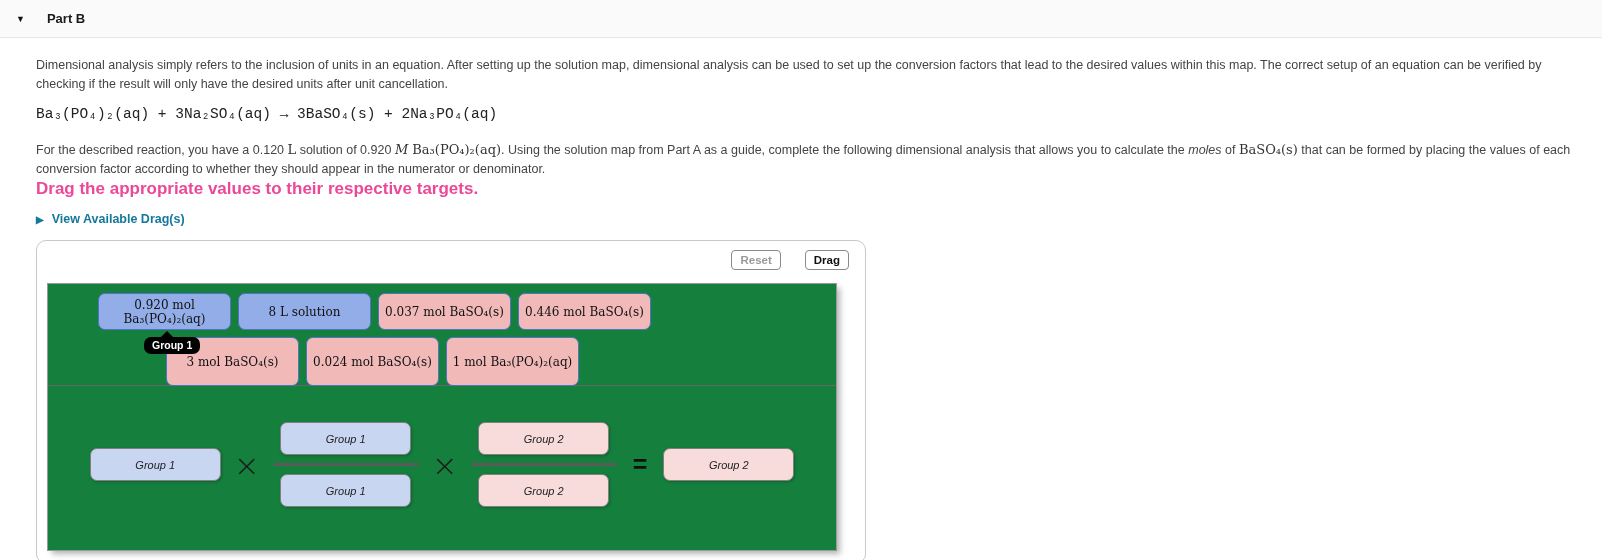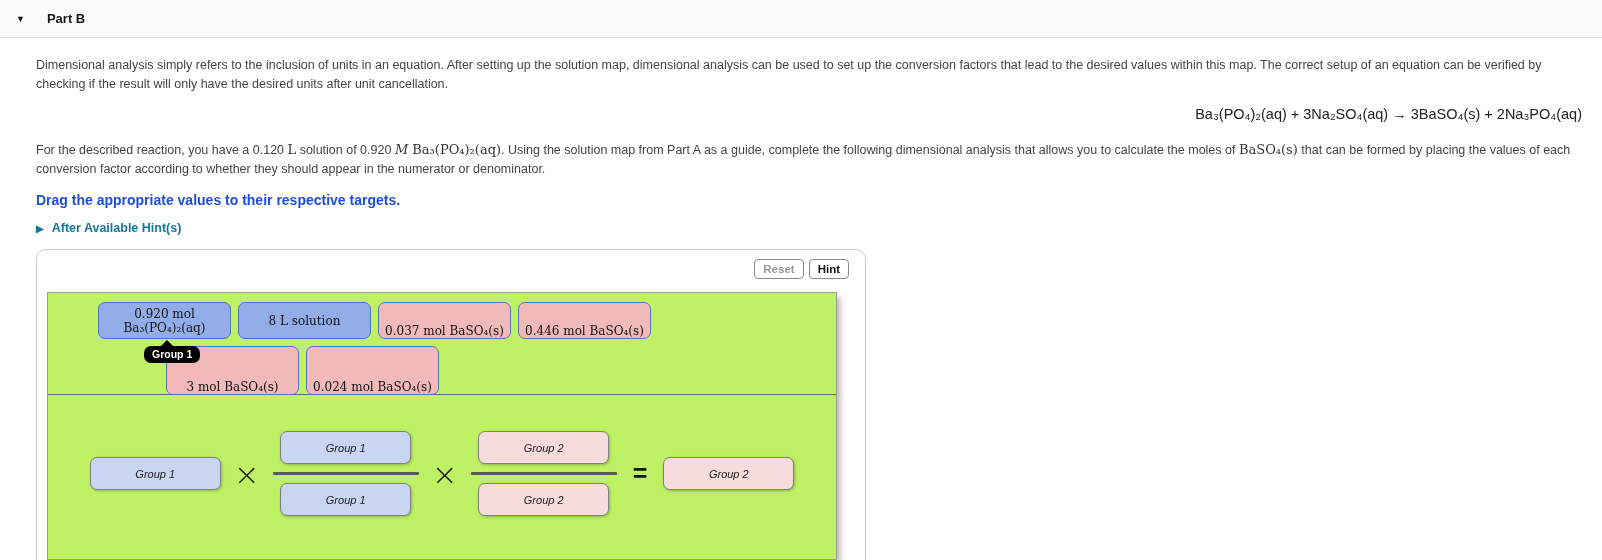--- a/index.html
+++ b/index.html
@@ -8,54 +8,54 @@
 
   .part-header { height:38px; background:#fafafa; border-bottom:1px solid #e6e6e6;
                  display:flex; align-items:center; }
   .caret { margin-left:16px; font-size:9px; color:#111; cursor:pointer; }
   .part-title { margin-left:22px; font-size:13px; font-weight:bold; color:#1a1a1a; }
 
   .content { padding:0 20px 0 36px; }
   .para { margin-top:18px; font-size:12.5px; line-height:19px; color:#444; }
   .serif { font-family:"DejaVu Serif", serif; font-size:13px; color:#333; }
   .serif-italic { font-family:"DejaVu Serif", serif; font-style:italic; font-size:13px; color:#333; }
-  .italic { }
+  .italic { font-style:italic; }
 
-  .equation-line { text-align:right; margin:12px 0 10px 0;
-                   font-family:Liberation Sans, sans-serif; font-size:14.5px; color:#222; }
+  .equation-line { text-align:left; margin:12px 0 10px 0;
+                   font-family:Liberation Mono, monospace; font-size:14.5px; color:#222; }
 
-  .instruction { margin-top:13px; font-size:14px; font-weight:bold; color:#1d4ed8; }
+  .instruction { font-size:17px; font-weight:bold; color:#ec4899; }
 
   .hint-row { margin-top:13px; display:flex; align-items:center; gap:8px;
               color:#14789c; font-weight:bold; font-size:12.5px; cursor:pointer; }
   .hint-caret { font-size:10px; }
 
   .activity { position:relative; margin-top:14px; width:830px; height:324px;
               border:1px solid #c9c9c9; border-radius:10px; background:#fff; }
-  .btn-row { position:absolute; top:9px; right:16px; display:flex; gap:5px; }
+  .btn-row { position:absolute; top:9px; right:16px; display:flex; gap:24px; }
   .ui-btn { border:1px solid #8a8a8a; border-radius:4px; background:#fff;
             font-family:"Liberation Sans", sans-serif; font-size:11.5px; font-weight:bold;
             padding:3px 8px; cursor:pointer; }
   .btn-reset { color:#999; }
   .btn-help { color:#111; }
 
   .panel { position:absolute; left:10px; top:42px; width:790px; height:268px;
-           border:1px solid #9a9a9a; background:#bef264;
+           border:1px solid #9a9a9a; background:#15803d;
            box-shadow:4px 4px 6px -1px rgba(0,0,0,0.3); }
 
   .bank { position:relative; height:102px; border-bottom:1px solid #666; }
   .chip-row1 { display:flex; gap:7px; padding:9px 0 0 50px; }
   .chip-row2 { display:flex; gap:7px; padding:7px 0 0 118px; }
   .chip { width:133px; height:37px; border:1px solid #4f74c6; border-radius:7px;
           display:flex; flex-direction:column; align-items:center; justify-content:center;
           font-family:"DejaVu Serif", serif; font-size:12px; line-height:14px; color:#111;
           cursor:grab; text-align:center; }
   .chip-row2 .chip { height:49px; }
   .chip.blue { background:#92ade8; }
-  .chip.pink { background:#f2b9b9;justify-content:flex-end; }
+  .chip.pink { background:#f2b9b9; }
 
   .bank-tooltip { position:absolute; left:96px; top:53px; background:#000; color:#fff;
                   font-size:10.5px; font-weight:bold; padding:2px 8px 3px 8px;
                   border-radius:7px; z-index:5; }
   .bank-tooltip::before { content:""; position:absolute; top:-6px; left:16px;
                   border-left:7px solid transparent; border-right:7px solid transparent;
                   border-bottom:7px solid #000; }
 
   .eq-area { height:165px; display:flex; align-items:center; justify-content:center;
              gap:13px; padding-bottom:8px; }
@@ -83,28 +83,28 @@
   <p class="para">Dimensional analysis simply refers to the inclusion of units in an equation. After setting up the solution map, dimensional analysis can be used to set up the conversion factors that lead to the desired values within this map. The correct setup of an equation can be verified by checking if the result will only have the desired units after unit cancellation.</p>
 
   <div class="equation-line">Ba₃(PO₄)₂(aq)  +  3Na₂SO₄(aq) → 3BaSO₄(s)  +  2Na₃PO₄(aq)</div>
 
   <p class="para"><span>For the described reaction, you have a 0.120 </span><span class="serif">L</span><span> solution of 0.920 </span><span class="serif-italic">M</span><span class="serif"> Ba₃(PO₄)₂(aq)</span><span>. Using the solution map from Part A as a guide, complete the following dimensional analysis that allows you to calculate the </span><span class="italic">moles</span><span> of </span><span class="serif">BaSO₄(s)</span><span> that can be formed by placing the values of each conversion factor according to whether they should appear in the numerator or denominator.</span></p>
 
   <p class="instruction">Drag the appropriate values to their respective targets.</p>
 
   <div class="hint-row">
     <span class="hint-caret">▶</span>
-    <span>After Available Hint(s)</span>
+    <span>View Available Drag(s)</span>
   </div>
 
   <div class="activity">
 
     <div class="btn-row">
       <button class="ui-btn btn-reset">Reset</button>
-      <button class="ui-btn btn-help">Hint</button>
+      <button class="ui-btn btn-help">Drag</button>
     </div>
 
     <div class="panel">
 
       <div class="bank">
         <div class="chip-row1">
           <div class="chip blue">
             <span>0.920 mol</span>
             <span>Ba₃(PO₄)₂(aq)</span>
           </div>
@@ -117,20 +117,23 @@
           <div class="chip pink">
             <span>0.446 mol BaSO₄(s)</span>
           </div>
         </div>
         <div class="chip-row2">
           <div class="chip pink">
             <span>3 mol BaSO₄(s)</span>
           </div>
           <div class="chip pink">
             <span>0.024 mol BaSO₄(s)</span>
+          </div>
+          <div class="chip pink">
+            <span>1 mol Ba₃(PO₄)₂(aq)</span>
           </div>
         </div>
         <div class="bank-tooltip">Group 1</div>
       </div>
 
       <div class="eq-area">
         <div class="target t-blue">Group 1</div>
         <span class="op-times">×</span>
         <div class="fraction">
           <div class="target t-blue">Group 1</div>

